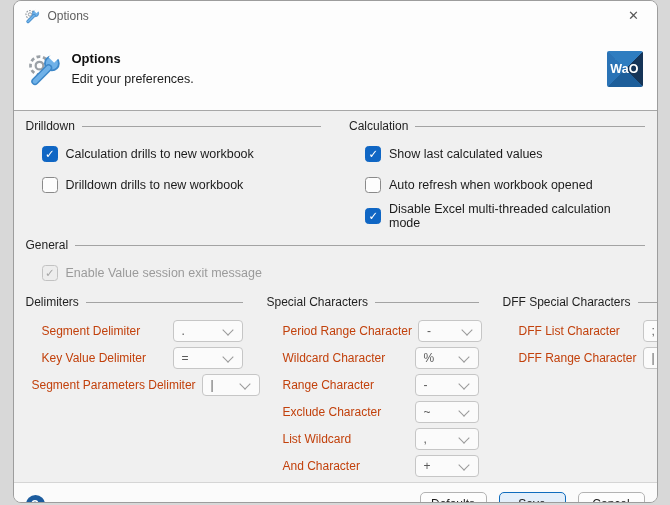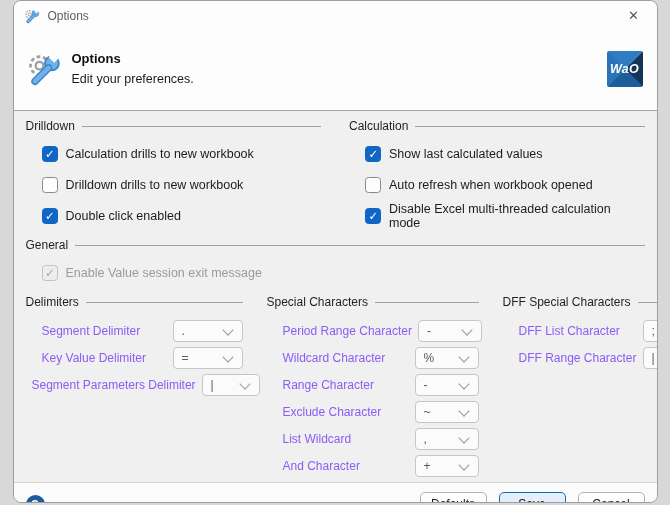--- a/index.html
+++ b/index.html
@@ -29,21 +29,20 @@
   .header-icon{width:36px;height:36px;margin-right:10px;flex:0 0 auto;}
   .header-text{flex:1 1 auto;}
   .header-title{font-size:13px;font-weight:bold;color:#111;margin-bottom:6px;}
   .header-subtitle{font-size:12.5px;color:#1c1c1c;}
   .logo{
     width:36px;height:36px;flex:0 0 auto;border-radius:2px;
     display:flex;align-items:center;justify-content:center;
     background:conic-gradient(from -45deg at 50% 50%,
       #2f7dc0 0deg 90deg, #153457 90deg 180deg,
       #1d5e9a 180deg 270deg, #2a73b6 270deg 360deg);
-    font-style:italic;
   }
   .logo span{color:#fff;font-size:12.5px;font-weight:bold;letter-spacing:.2px;}
   
   .body{flex:1 1 auto;padding:7px 12px 0 12px;background:#f0f0f0;}
   .group-head{display:flex;align-items:center;height:16px;}
   .group-label{font-size:12px;color:#1f1f1f;white-space:nowrap;margin-right:7px;}
   .rule{flex:1 1 auto;height:1px;background:#a3a3a3;}
   .two-col{display:grid;grid-template-columns:1fr 1fr;column-gap:28px;}
   .three-col{display:grid;grid-template-columns:229px 224px 1fr;column-gap:12px;margin-top:2px;}
   .three-col .group{padding-right:12px;}
@@ -58,21 +57,21 @@
     content:"\2713";position:absolute;left:2.5px;top:0.5px;color:#fff;font-size:11.5px;font-weight:bold;
   }
   .cb[data-checked="false"]{background:#fdfdfd;border:1px solid #8a8a8a;}
   .cb.disabled[data-checked="true"]{background:#ededed;border:1px solid #c2c2c2;}
   .cb.disabled[data-checked="true"]::after{color:#a8a8a8;}
   .cb-label{font-size:12.5px;color:#1c1c1c;}
   .check-row.disabled .cb-label{color:#9b9b9b;}
   
   .field-row{display:flex;align-items:center;justify-content:space-between;
     padding-left:16px;height:22px;margin:0 0 5px 0;}
-  .field-label{font-size:12px;color:#8b5cf6;white-space:nowrap;margin-right:6px;}
+  .field-label{font-size:12px;color:#c2410c;white-space:nowrap;margin-right:6px;}
   .combo{
     width:64px;height:22px;box-sizing:border-box;flex:0 0 auto;
     background:#fbfbfb;border:1px solid #c6c6c6;border-radius:4px;
     display:flex;align-items:center;position:relative;
   }
   .combo-value{font-size:12px;color:#5a5a5a;padding-left:8px;flex:1 1 auto;}
   .chev{
     width:7px;height:7px;border-right:1.4px solid #9a9a9a;border-bottom:1.4px solid #9a9a9a;
     transform:rotate(45deg);margin:-3px 10px 0 0;flex:0 0 auto;
   }
@@ -140,24 +139,20 @@
           <span class="rule"></span>
         </div>
         <div class="check-row">
           <span class="cb" data-checked="true"></span>
           <span class="cb-label">Calculation drills to new workbook</span>
         </div>
         <div class="check-row">
           <span class="cb" data-checked="false"></span>
           <span class="cb-label">Drilldown drills to new workbook</span>
         </div>
-        <div class="check-row">
-          <span class="cb" data-checked="true"></span>
-          <span class="cb-label">Double click enabled</span>
-        </div>
       </section>
 
       <section class="group">
         <div class="group-head">
           <span class="group-label">Calculation</span>
           <span class="rule"></span>
         </div>
         <div class="check-row">
           <span class="cb" data-checked="true"></span>
           <span class="cb-label">Show last calculated values</span>

